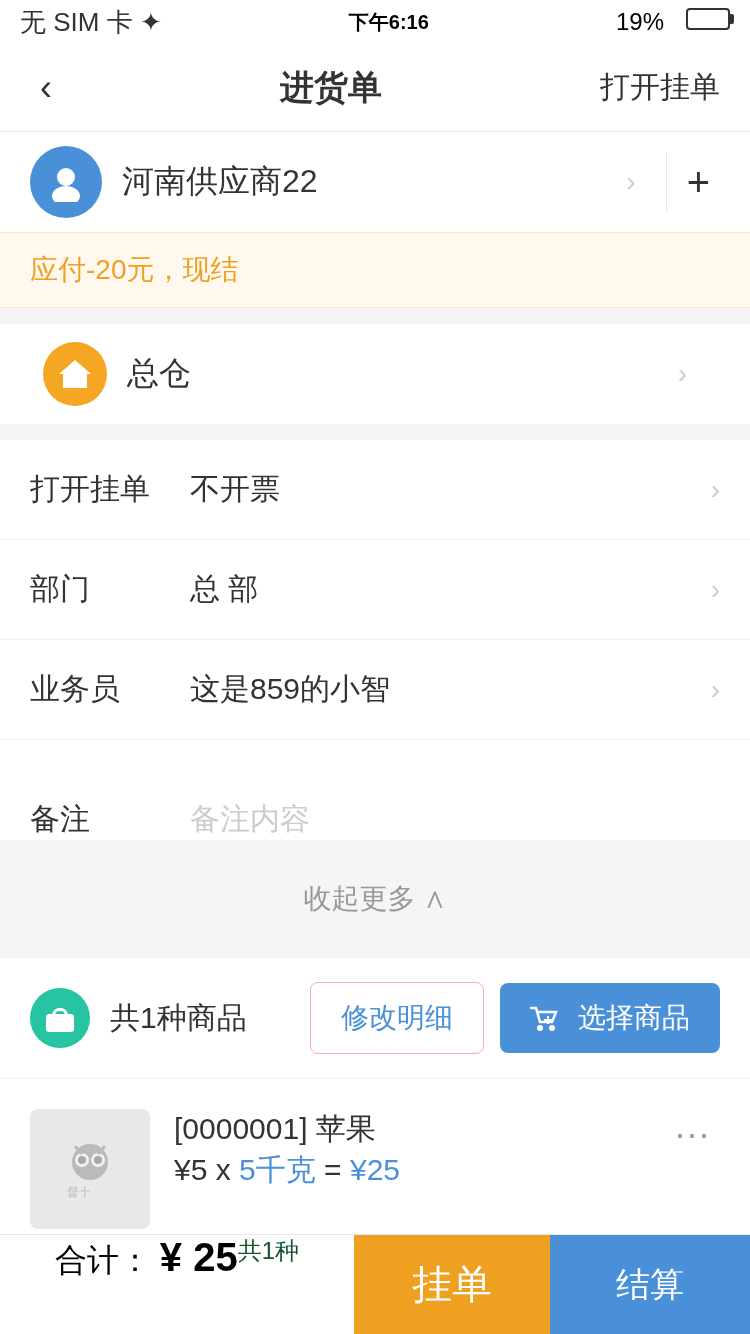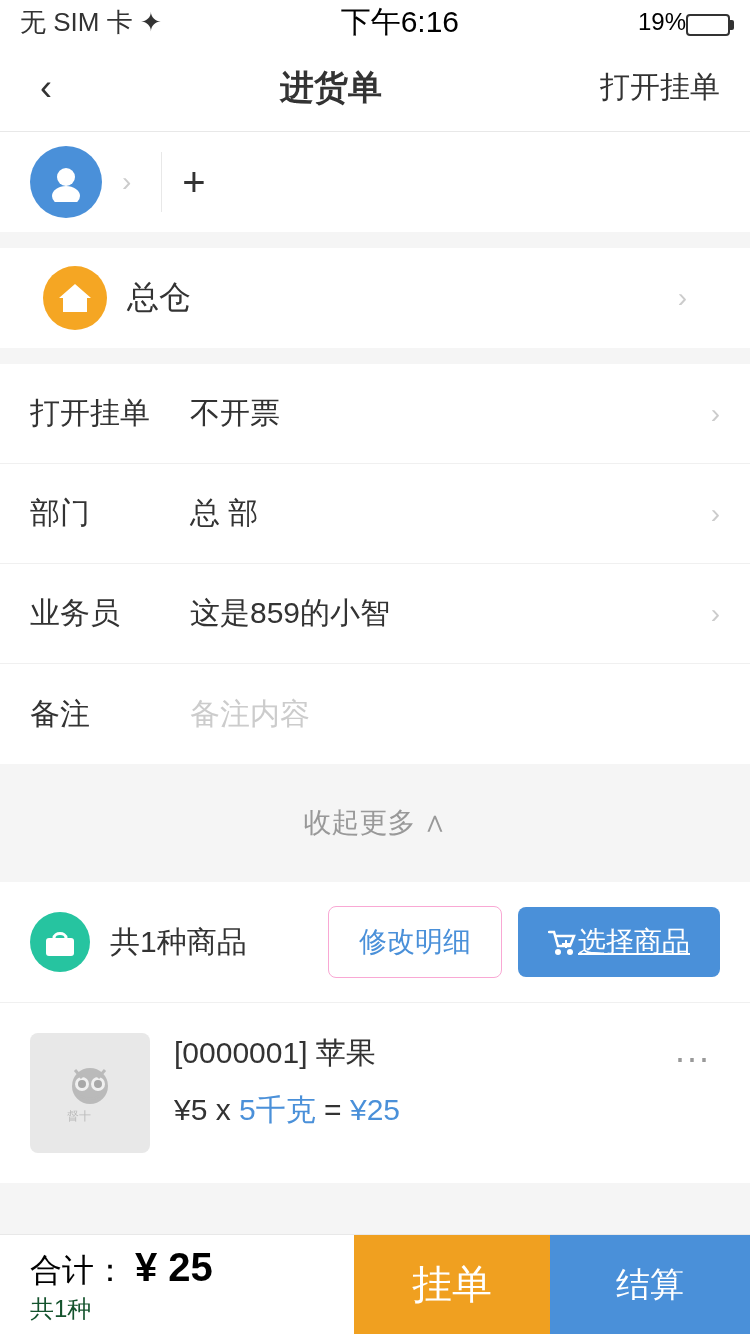--- a/index.html
+++ b/index.html
@@ -18,22 +18,22 @@
       height: 44px;
       background: #fff;
       display: flex;
       align-items: center;
       justify-content: space-between;
       padding: 0 20px;
       font-size: 28px;
       font-weight: 500;
     }
     .status-left { font-size: 26px; color: #333; }
-    .status-center { font-size: 30px; font-weight: 400; }
-    .status-right { display: flex; align-items: flex-end; gap: 0; font-size: 24px; }
+    .status-center { font-size: 20px; font-weight: 700; }
+    .status-right { display: flex; align-items: flex-start; gap: 22px; font-size: 24px; }
     .battery-icon { 
       display: inline-block; width: 44px; height: 22px; border: 2px solid #333; border-radius: 4px; position: relative;
     }
     .battery-icon::after {
       content: ''; position: absolute; right: -6px; top: 50%; transform: translateY(-50%);
       width: 4px; height: 10px; background: #333; border-radius: 0 2px 2px 0;
     }
     .battery-fill { height: 100%; width: 20%; background: #e74c3c; border-radius: 2px; }
 
     
@@ -151,20 +151,21 @@
       display: flex;
       align-items: center;
       padding: 0 30px;
       height: 100px;
       border-bottom: 1px solid #f0f0f0;
       background: #fff;
       cursor: pointer;
     }
     .form-row:last-child {
       border-bottom: none;
+      align-items: flex-end;
     }
     .form-label {
       font-size: 30px;
       color: #333;
       width: 140px;
       flex-shrink: 0;
     }
     .form-value {
       flex: 1;
       font-size: 30px;
@@ -227,22 +228,21 @@
     .btn-primary {
       background: #4a90d9;
       color: #fff;
       padding: 16px 30px;
       font-size: 28px;
       border-radius: 8px;
       cursor: pointer;
       border: none;
       display: flex;
       align-items: center;
-      gap: 2px;
-      text-decoration: underline;
+      gap: 20px;
     }
 
     
     .product-item {
       background: #fff;
       padding: 30px;
       display: flex;
       align-items: flex-start;
       margin-bottom: 0;
     }
@@ -256,21 +256,20 @@
       justify-content: center;
       margin-right: 24px;
       flex-shrink: 0;
     }
     .product-info {
       flex: 1;
     }
     .product-name {
       font-size: 30px;
       color: #333;
-      margin-bottom: 16px;
     }
     .product-price {
       font-size: 30px;
       color: #333;
     }
     .price-highlight {
       color: #4a90d9;
     }
     .product-more {
       color: #999;
@@ -287,21 +286,21 @@
       width: 750px;
       height: 100px;
       display: flex;
       align-items: stretch;
       background: #fff;
       border-top: 1px solid #e8e8e8;
     }
     .total-section {
       flex: 1;
       display: flex;
-      flex-direction: column;
+      flex-direction: row;
       justify-content: center;
       padding: 0 30px;
     }
     .btn-suspend {
       width: 196px;
       background: #f0a020;
       color: #fff;
       font-size: 40px;
       border: none;
       cursor: pointer;
@@ -345,24 +344,26 @@
 </div>
 
 <div class="section">
   <div class="supplier-row">
     <div class="supplier-avatar">
       <svg width="40" height="40" viewBox="0 0 40 40">
         <circle cx="20" cy="15" r="9" fill="white"></circle>
         <ellipse cx="20" cy="34" rx="14" ry="10" fill="white"></ellipse>
       </svg>
     </div>
+    <span class="supplier-name">河南供应商22</span>
     <span class="chevron">›</span>
     <div class="divider-v"></div>
     <span class="plus-btn">+</span>
   </div>
+  <div class="warning-banner">应付-20元，现结</div>
 </div>
 
 <div class="section">
   <div class="warehouse-row">
     <div class="warehouse-icon">
       <svg width="36" height="36" viewBox="0 0 36 36">
         <polygon points="18,4 2,18 6,18 6,32 30,32 30,18 34,18" fill="white"></polygon>
       </svg>
     </div>
     <span class="warehouse-name">总仓</span>

